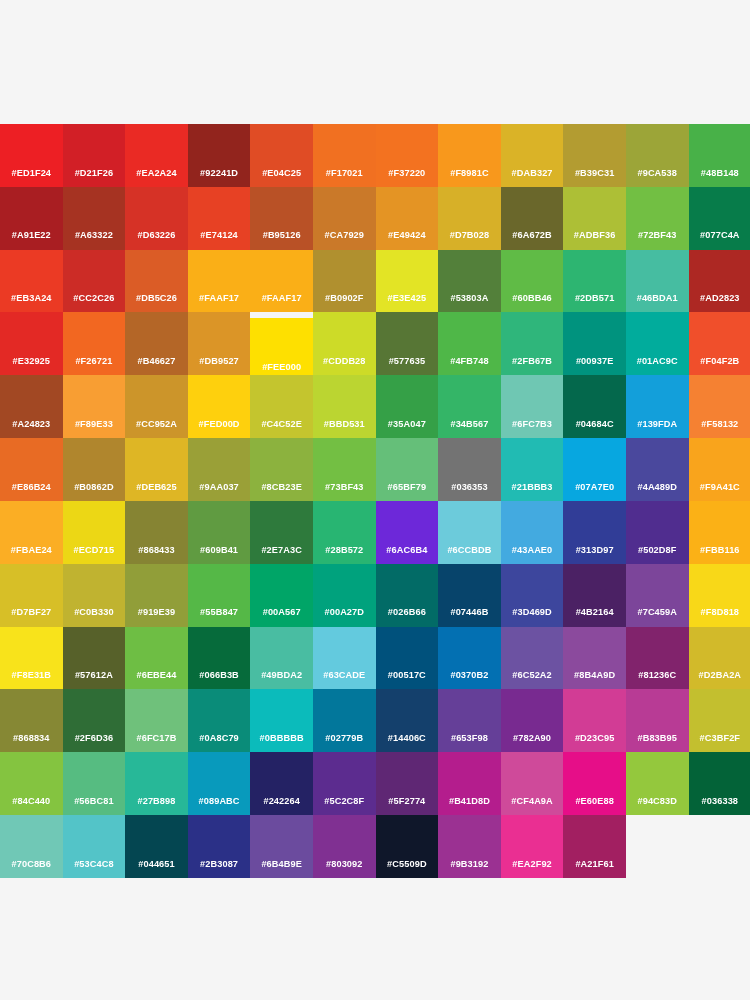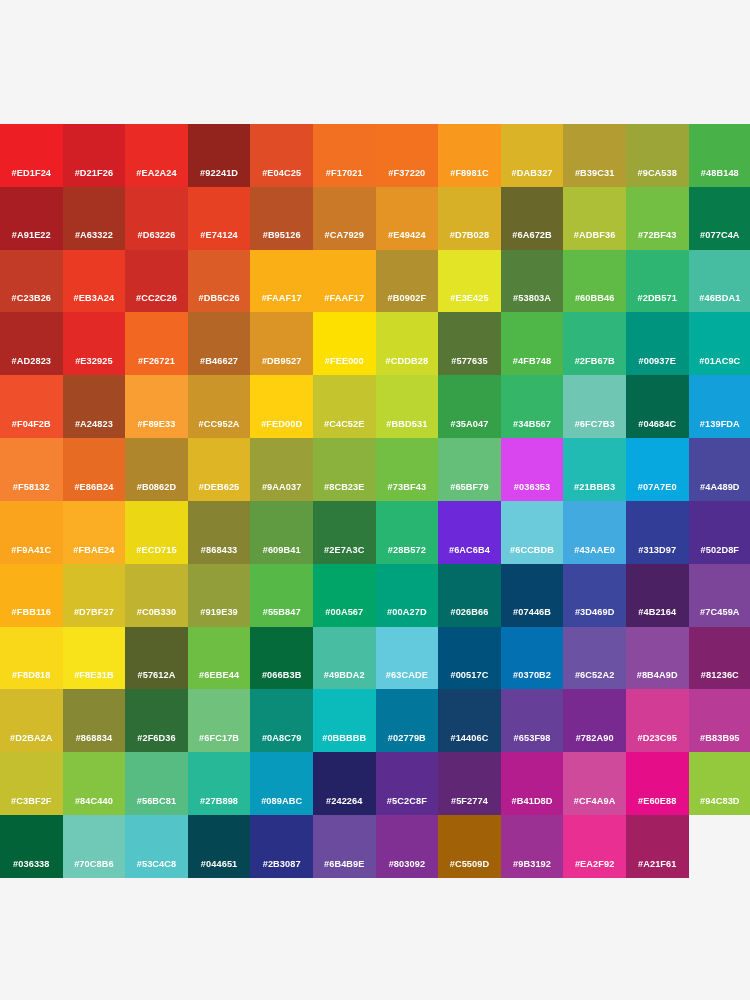--- a/index.html
+++ b/index.html
@@ -128,23 +128,20 @@
       </div>
       <div class="swatch" style="background-color: rgb(173, 191, 54);">
         <span class="swatch-label" style="color: rgb(255, 255, 255);">#ADBF36</span>
       </div>
       <div class="swatch" style="background-color: rgb(114, 191, 67);">
         <span class="swatch-label" style="color: rgb(255, 255, 255);">#72BF43</span>
       </div>
       <div class="swatch" style="background-color: rgb(7, 124, 74);">
         <span class="swatch-label" style="color: rgb(255, 255, 255);">#077C4A</span>
       </div>
-      <div class="swatch" style="background-color: rgb(194, 59, 38);">
-        <span class="swatch-label" style="color: rgb(255, 255, 255);">#C23B26</span>
-      </div>
       <div class="swatch" style="background-color: rgb(235, 58, 36);">
         <span class="swatch-label" style="color: rgb(255, 255, 255);">#EB3A24</span>
       </div>
       <div class="swatch" style="background-color: rgb(204, 44, 38);">
         <span class="swatch-label" style="color: rgb(255, 255, 255);">#CC2C26</span>
       </div>
       <div class="swatch" style="background-color: rgb(219, 92, 38);">
         <span class="swatch-label" style="color: rgb(255, 255, 255);">#DB5C26</span>
       </div>
       <div class="swatch" style="background-color: rgb(250, 175, 23);">
@@ -179,21 +176,21 @@
       </div>
       <div class="swatch" style="background-color: rgb(242, 103, 33);">
         <span class="swatch-label" style="color: rgb(255, 255, 255);">#F26721</span>
       </div>
       <div class="swatch" style="background-color: rgb(180, 102, 39);">
         <span class="swatch-label" style="color: rgb(255, 255, 255);">#B46627</span>
       </div>
       <div class="swatch" style="background-color: rgb(219, 149, 39);">
         <span class="swatch-label" style="color: rgb(255, 255, 255);">#DB9527</span>
       </div>
-      <div class="swatch" style="background-color: rgb(254, 224, 0);">
+      <div class="swatch" style="background-color: rgb(254, 224, 0); margin-top: 6px;">
         <span class="swatch-label" style="color: rgb(255, 255, 255);">#FEE000</span>
       </div>
       <div class="swatch" style="background-color: rgb(205, 219, 40);">
         <span class="swatch-label" style="color: rgb(255, 255, 255);">#CDDB28</span>
       </div>
       <div class="swatch" style="background-color: rgb(87, 118, 53);">
         <span class="swatch-label" style="color: rgb(255, 255, 255);">#577635</span>
       </div>
       <div class="swatch" style="background-color: rgb(79, 183, 72);">
         <span class="swatch-label" style="color: rgb(255, 255, 255);">#4FB748</span>
@@ -260,21 +257,21 @@
       </div>
       <div class="swatch" style="background-color: rgb(140, 178, 62);">
         <span class="swatch-label" style="color: rgb(255, 255, 255);">#8CB23E</span>
       </div>
       <div class="swatch" style="background-color: rgb(115, 191, 67);">
         <span class="swatch-label" style="color: rgb(255, 255, 255);">#73BF43</span>
       </div>
       <div class="swatch" style="background-color: rgb(101, 191, 121);">
         <span class="swatch-label" style="color: rgb(255, 255, 255);">#65BF79</span>
       </div>
-      <div class="swatch" style="background-color: #d946ef;">
+      <div class="swatch" style="background-color: #737373;">
         <span class="swatch-label" style="color: rgb(255, 255, 255);">#036353</span>
       </div>
       <div class="swatch" style="background-color: rgb(33, 187, 179);">
         <span class="swatch-label" style="color: rgb(255, 255, 255);">#21BBB3</span>
       </div>
       <div class="swatch" style="background-color: rgb(7, 167, 224);">
         <span class="swatch-label" style="color: rgb(255, 255, 255);">#07A7E0</span>
       </div>
       <div class="swatch" style="background-color: rgb(74, 72, 157);">
         <span class="swatch-label" style="color: rgb(255, 255, 255);">#4A489D</span>
@@ -473,21 +470,21 @@
       </div>
       <div class="swatch" style="background-color: rgb(43, 48, 135);">
         <span class="swatch-label" style="color: rgb(255, 255, 255);">#2B3087</span>
       </div>
       <div class="swatch" style="background-color: rgb(107, 75, 158);">
         <span class="swatch-label" style="color: rgb(255, 255, 255);">#6B4B9E</span>
       </div>
       <div class="swatch" style="background-color: rgb(128, 48, 146);">
         <span class="swatch-label" style="color: rgb(255, 255, 255);">#803092</span>
       </div>
-      <div class="swatch" style="background-color: #a16207; justify-content: center;">
+      <div class="swatch" style="background-color: #0f172a; justify-content: center;">
         <span class="swatch-label" style="color: rgb(255, 255, 255);">#C5509D</span>
       </div>
       <div class="swatch" style="background-color: rgb(155, 49, 146);">
         <span class="swatch-label" style="color: rgb(255, 255, 255);">#9B3192</span>
       </div>
       <div class="swatch" style="background-color: rgb(234, 47, 146);">
         <span class="swatch-label" style="color: rgb(255, 255, 255);">#EA2F92</span>
       </div>
       <div class="swatch" style="background-color: rgb(162, 31, 97);">
         <span class="swatch-label" style="color: rgb(255, 255, 255);">#A21F61</span>

